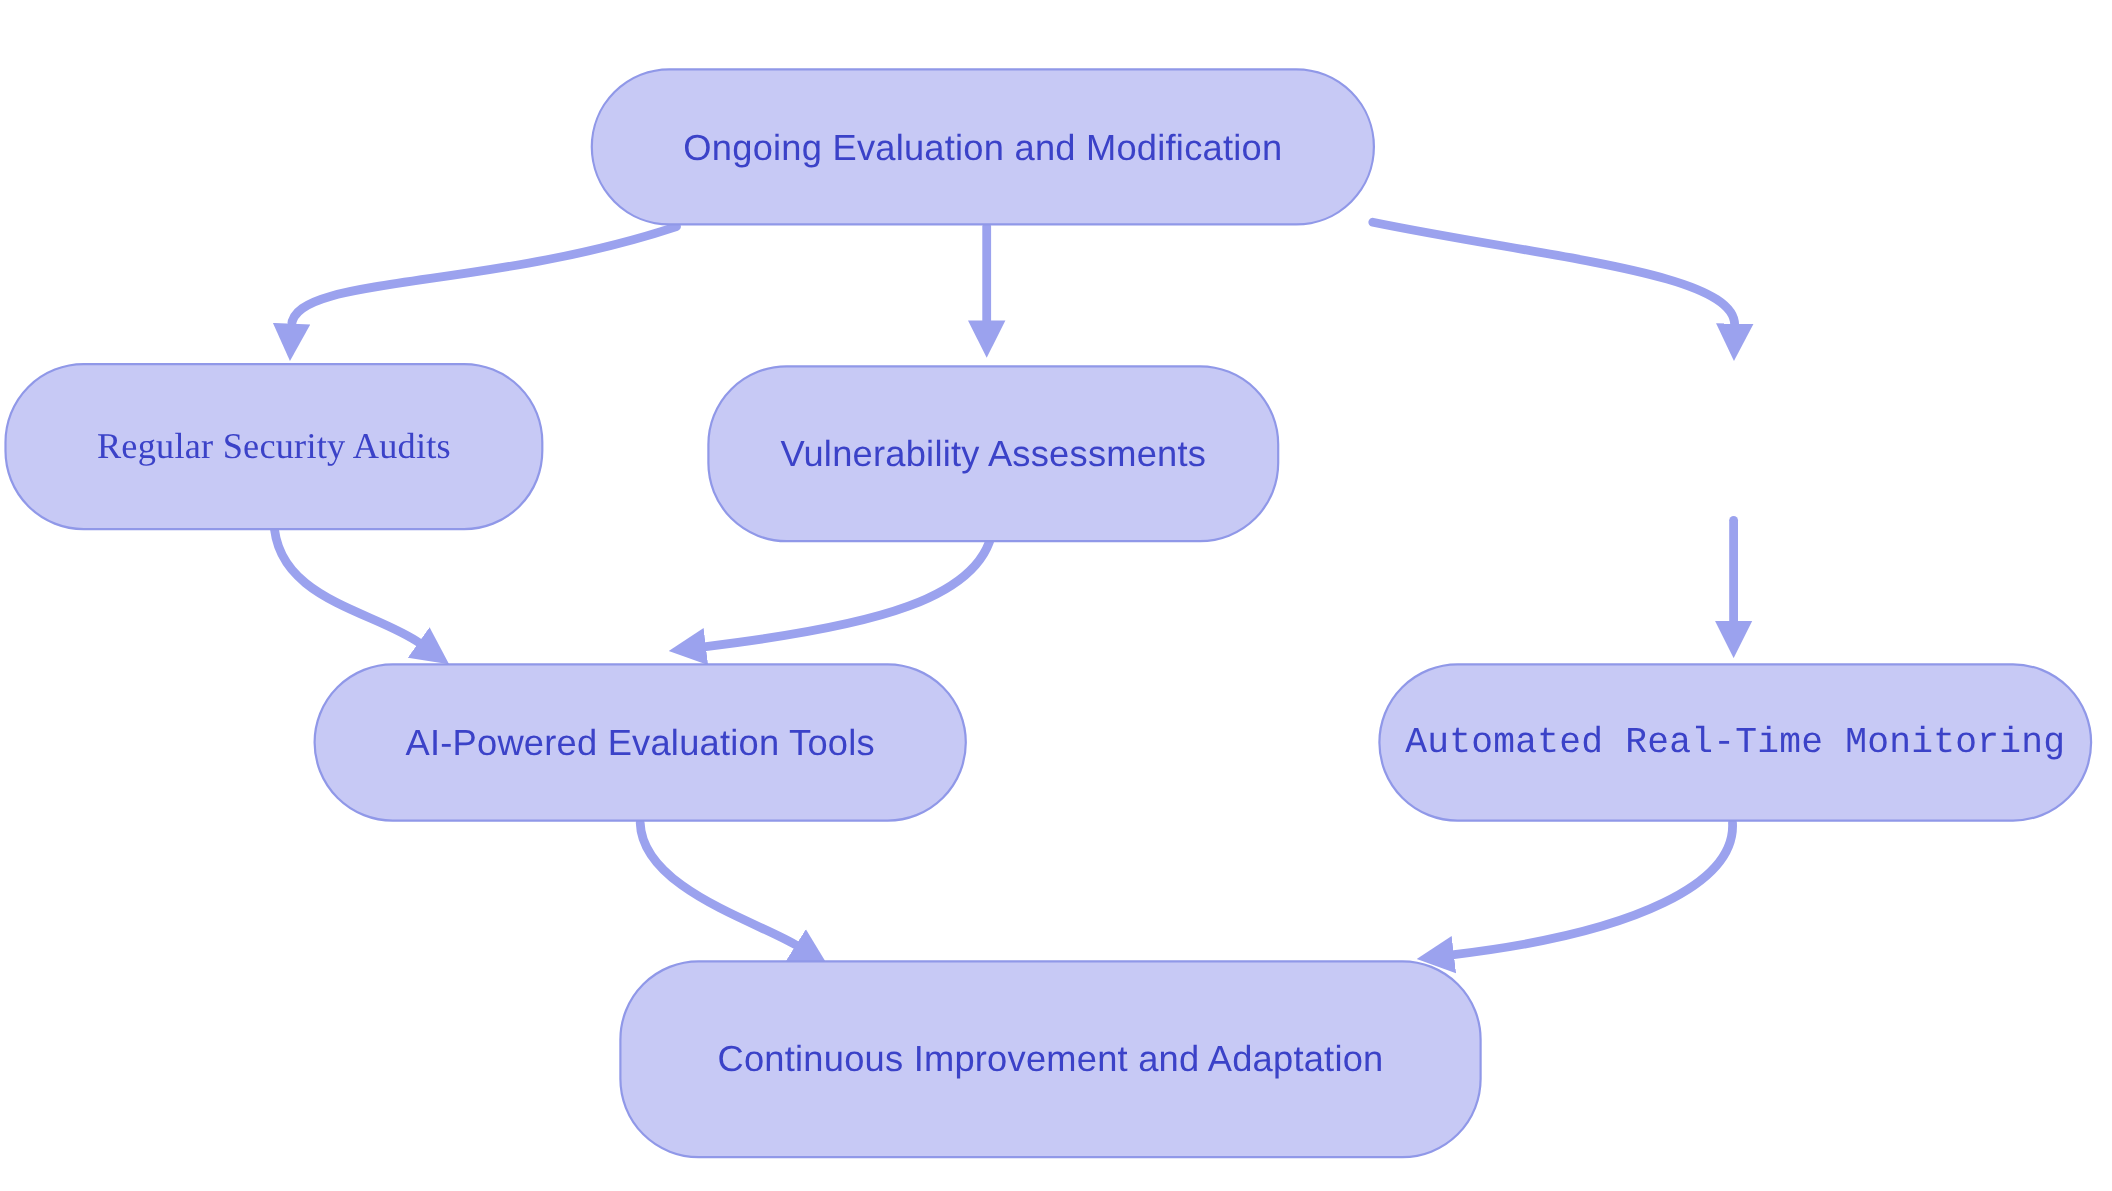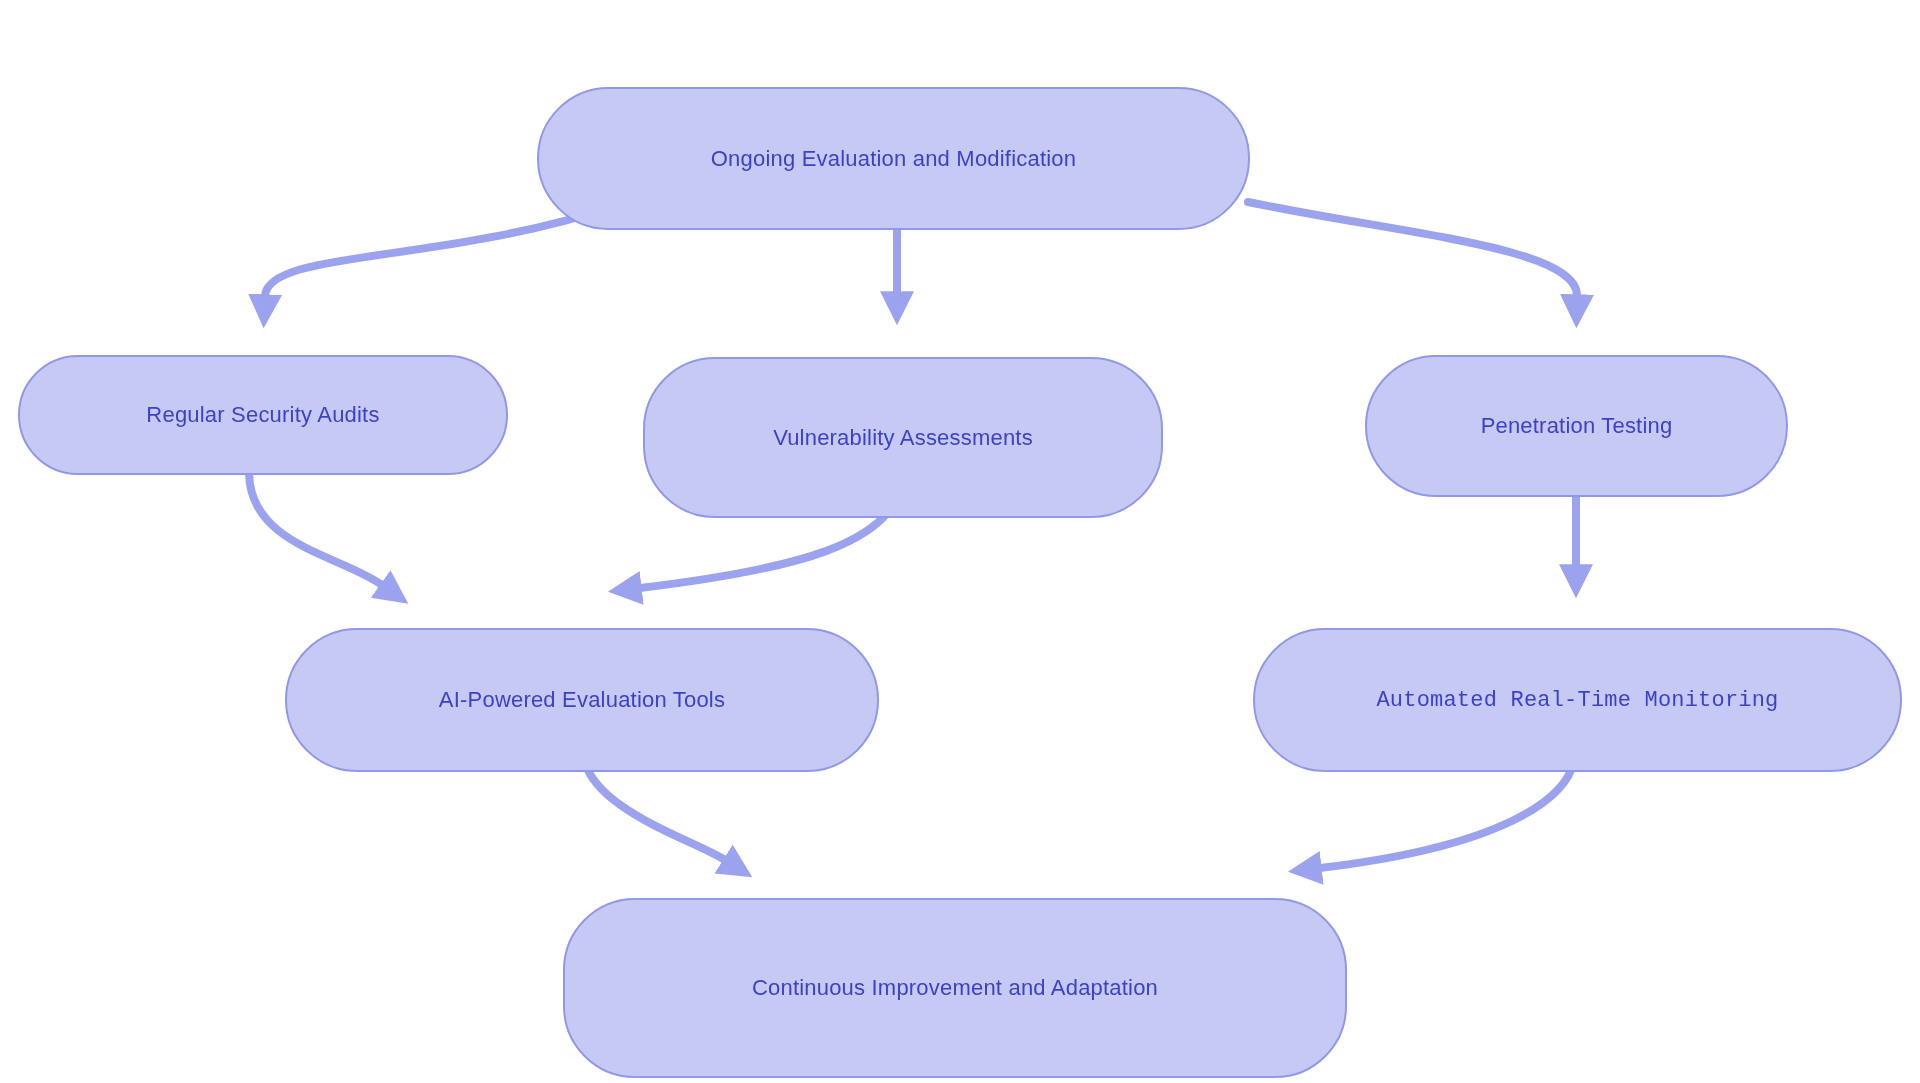--- a/index.html
+++ b/index.html
@@ -19,30 +19,29 @@
   }
   .edges{position:absolute;left:0;top:0;width:1920px;height:1083px;}
   .node{
     position:absolute;
     box-sizing:border-box;
     background:var(--node-fill);
     border:2px solid var(--node-border);
     border-radius:72px;
     display:flex;align-items:center;justify-content:center;
     color:var(--node-text);
-    font-size:22px;
+    font-size:33px;
     letter-spacing:0.2px;
     text-align:center;
     padding:0 30px;
     white-space:nowrap;
-    margin-top:25px;
   }
   
   #node-ongoing     {left:537px; top:62px;  width:713px; height:143px;}
-  #node-regular     {left:18px;  top:330px; width:490px; height:120px;}
+  #node-regular     {left:4px;  top:330px; width:490px; height:152px;font-family:Liberation Serif, serif;}
   #node-vulnerability{left:643px; top:332px; width:520px; height:161px;}
   #node-penetration {left:1365px;top:330px; width:423px; height:142px;}
   #node-ai          {left:285px; top:603px; width:594px; height:144px;}
   #node-monitoring  {left:1253px;top:603px; width:649px; height:144px;font-family:Liberation Mono, monospace;}
   #node-continuous  {left:563px; top:873px; width:784px; height:180px;}
   .edge{
     stroke:var(--arrow);
     stroke-width:8;
     fill:none;
     stroke-linecap:round;
@@ -74,23 +73,20 @@
   </div>
 
   <div class="node" id="node-regular">
     <span>Regular Security Audits</span>
   </div>
 
   <div class="node" id="node-vulnerability">
     <span>Vulnerability Assessments</span>
   </div>
 
-  <div class="node" id="node-penetration">
-    <span>Penetration Testing</span>
-  </div>
 
   <div class="node" id="node-ai">
     <span>AI-Powered Evaluation Tools</span>
   </div>
 
   <div class="node" id="node-monitoring">
     <span>Automated Real-Time Monitoring</span>
   </div>
 
   <div class="node" id="node-continuous">

